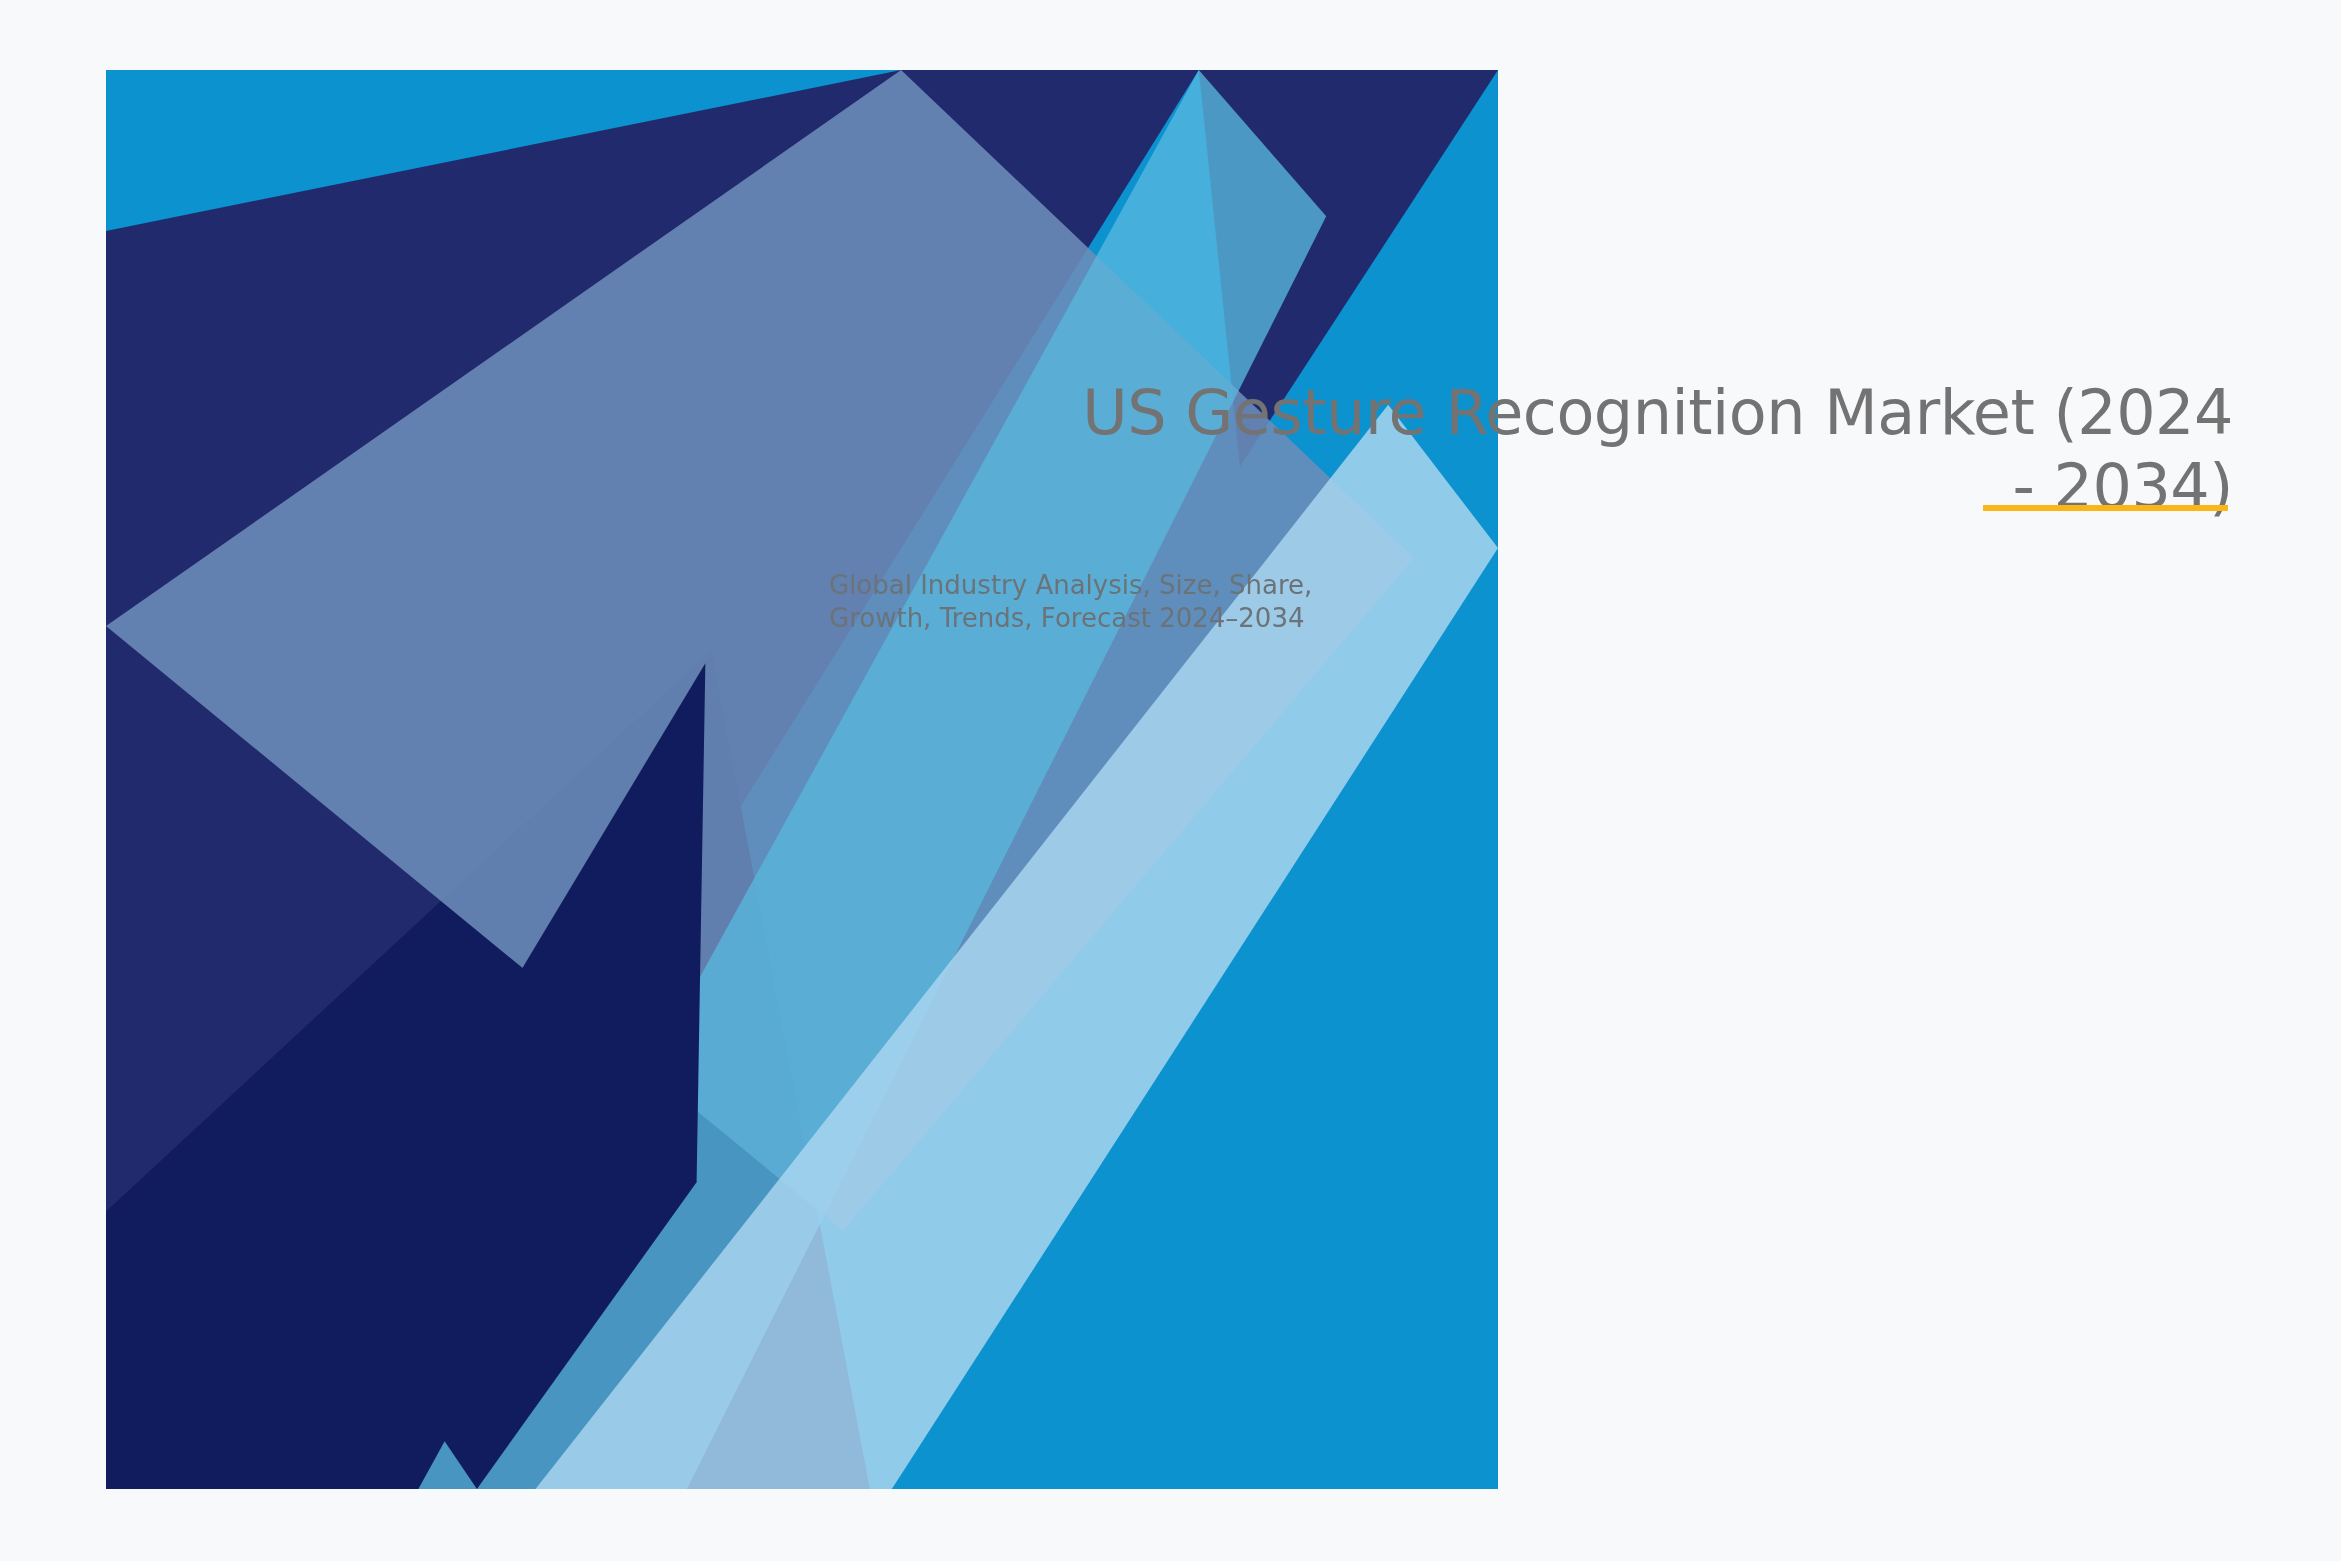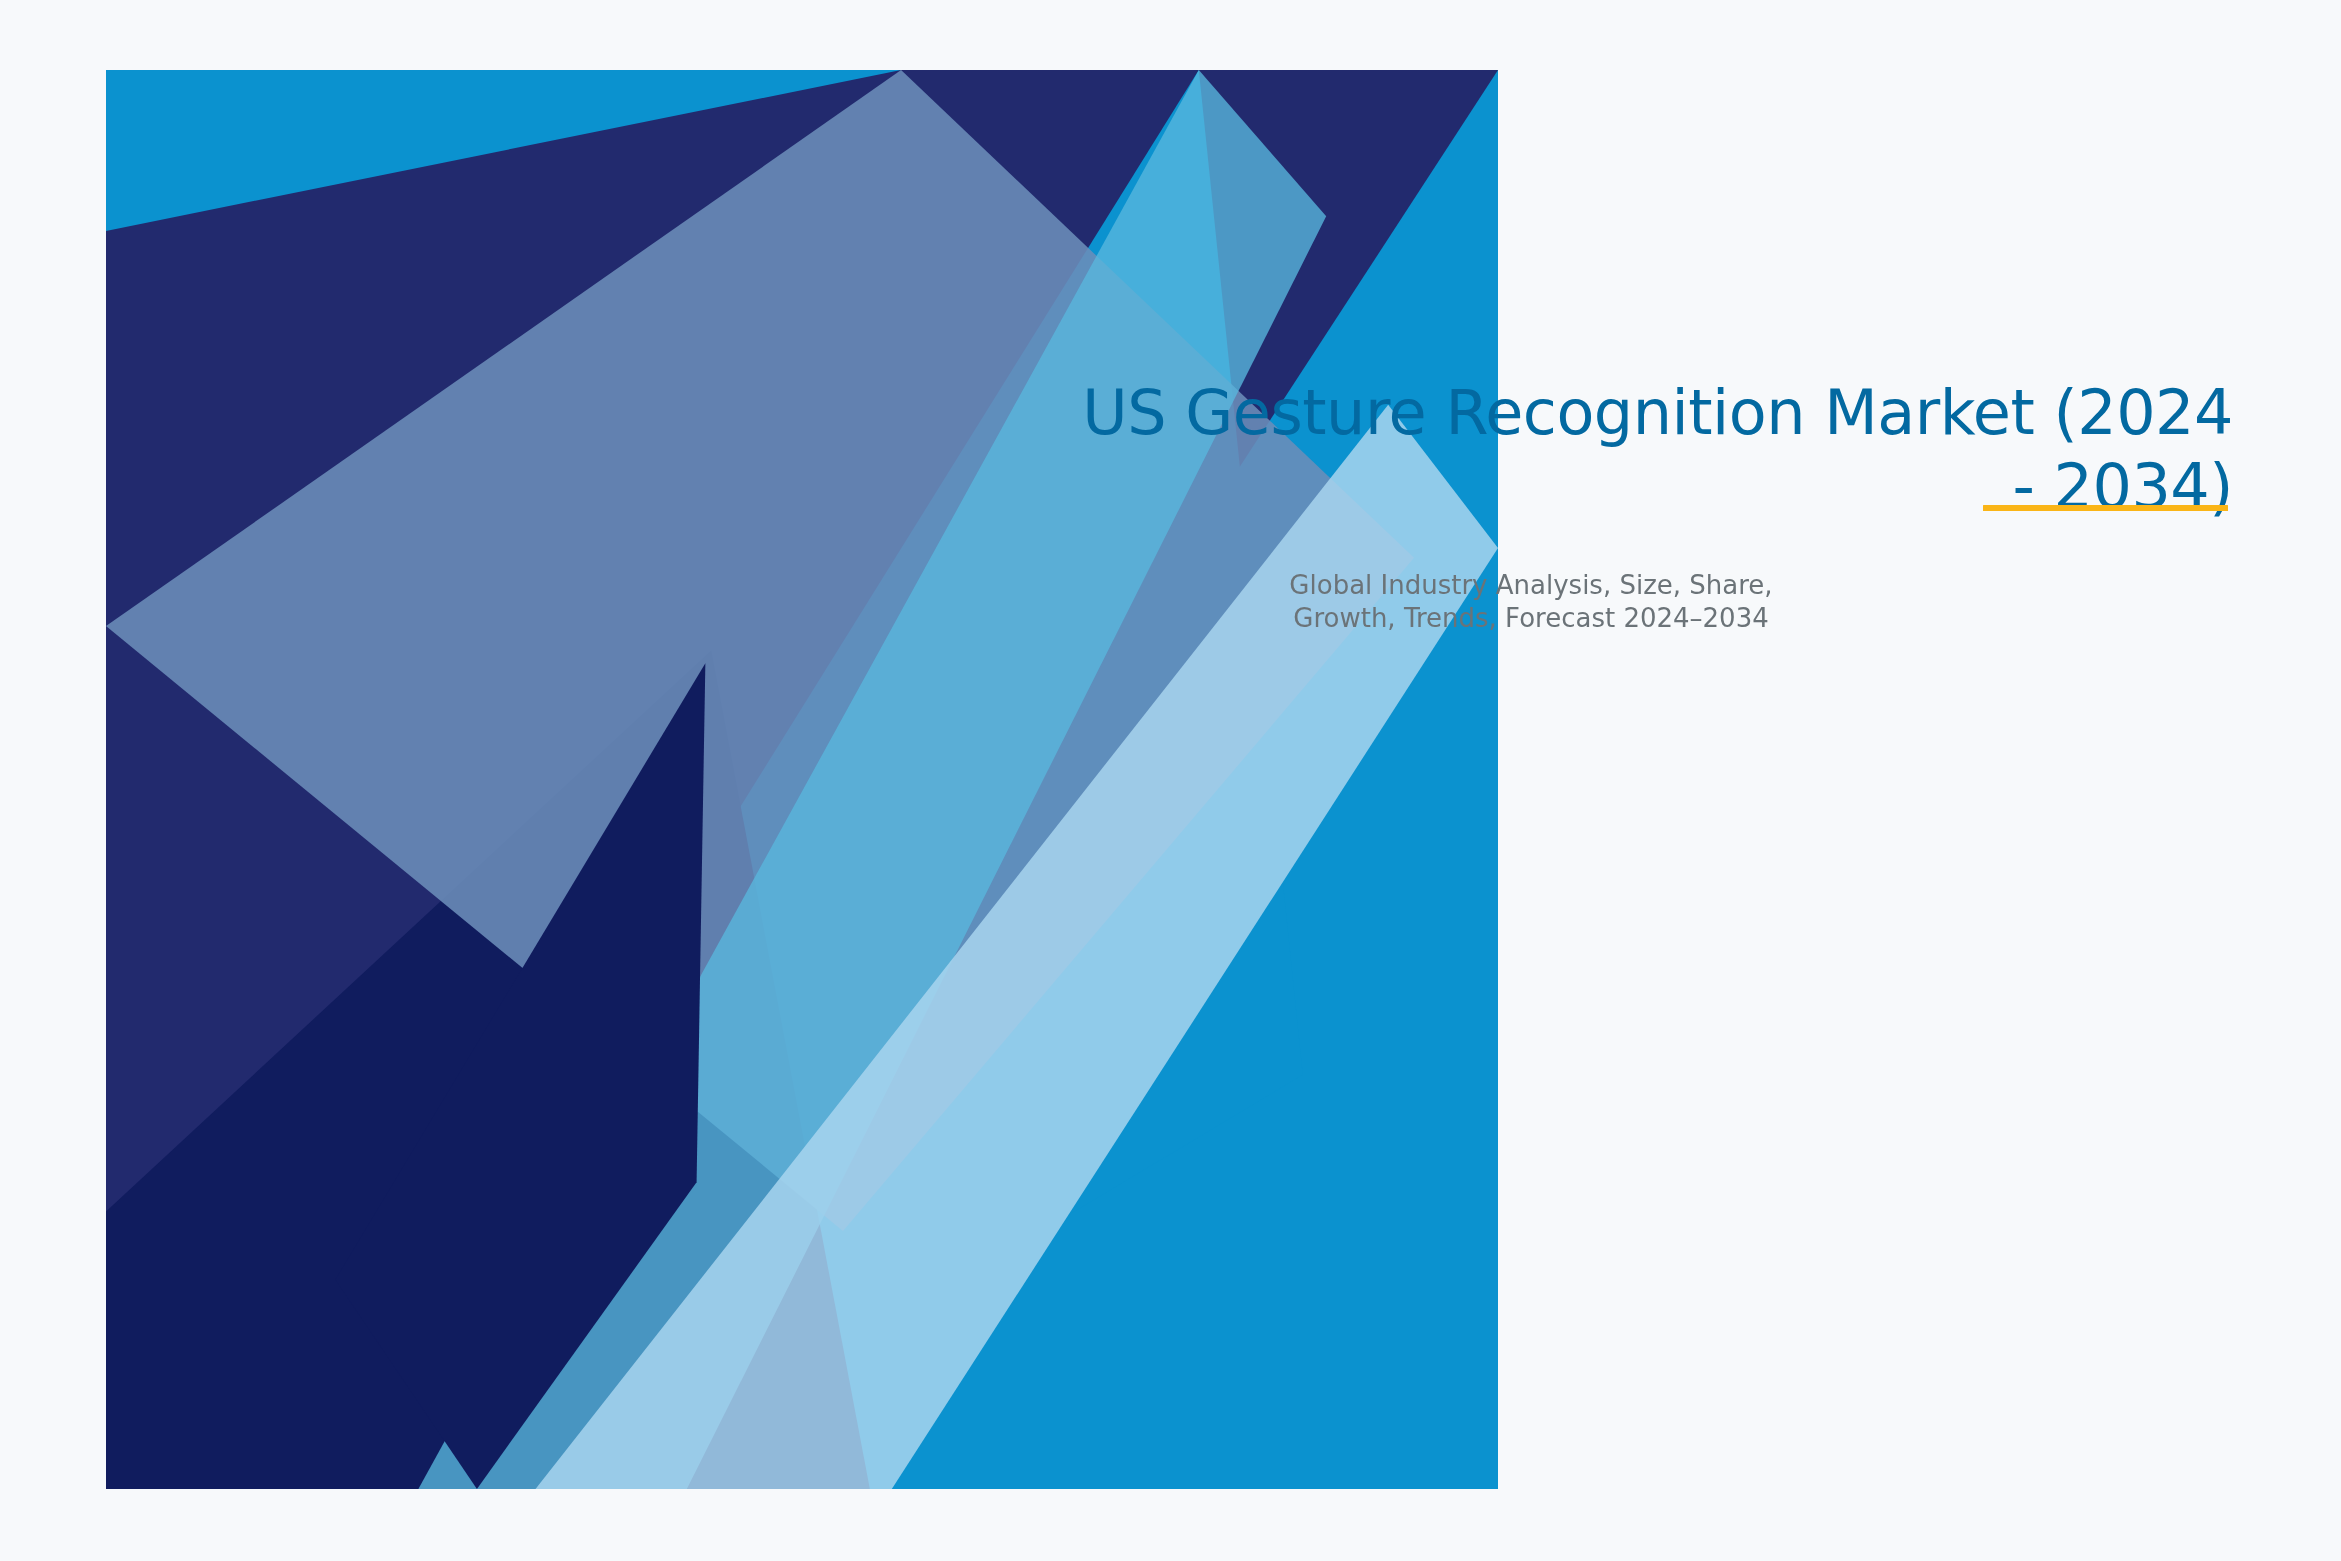--- a/index.html
+++ b/index.html
@@ -44,42 +44,42 @@
     position: relative;
     display: block;
   }
   #page-title {
     margin: 0;
     font-family: "DejaVu Sans", sans-serif;
     font-weight: 400;
     font-size: 62px;
     line-height: 1.19;
     letter-spacing: -0.5px;
-    color: #0369a1;
+    color: #737373;
     text-align: right;
     white-space: pre-line;
   }
   #title-underline {
     position: absolute;
     right: 4.9px;
     bottom: 12.2px;
     width: 245px;
     height: 6.3px;
     background: #fab517;
     border-radius: 0.5px;
   }
   #page-subtitle {
     margin: 0;
     margin-top: 45px;
     font-family: "DejaVu Sans", sans-serif;
     font-weight: 400;
     font-size: 26px;
     line-height: 1.30;
     color: #6b7378;
-    text-align: center;
+    text-align: left;
     white-space: pre-line;
   }
 </style>
 </head>
 <body>
 
 <div id="slide">
 
   <div id="artwork">
     <svg viewBox="0 0 2852 2909" preserveAspectRatio="none">

